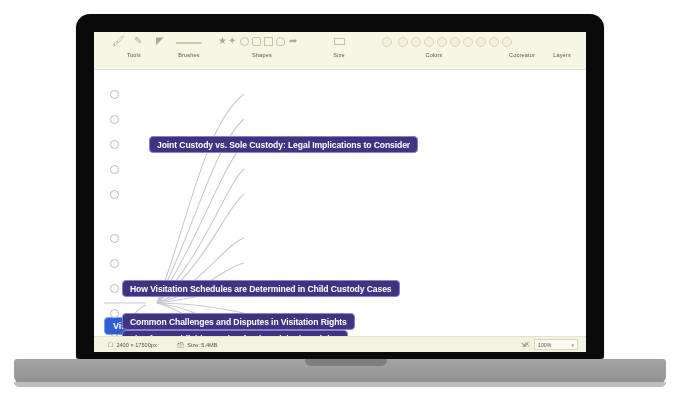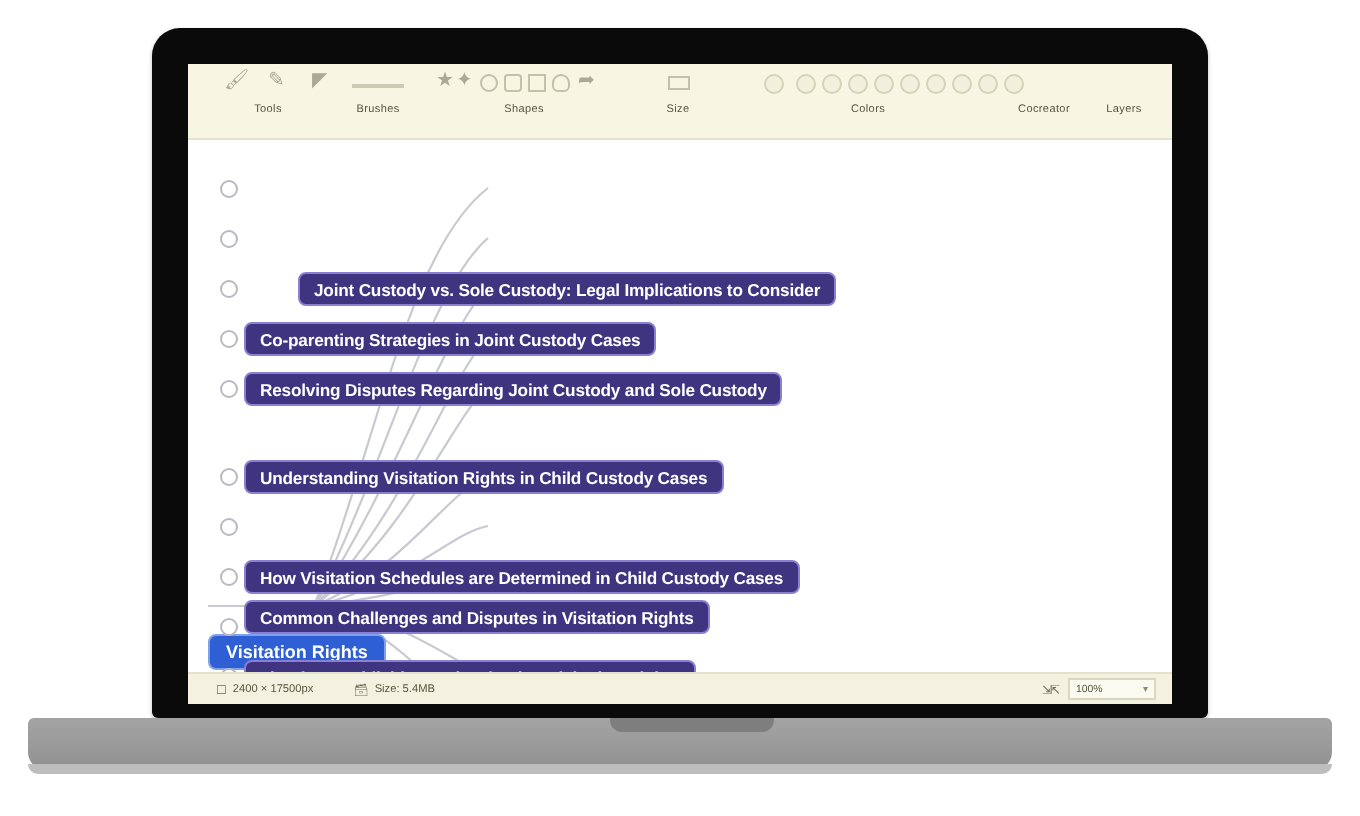--- a/index.html
+++ b/index.html
@@ -245,43 +245,34 @@
         <div class="bullet" style="left:16px;top:20px;"></div>
 
         <div class="bullet" style="left:16px;top:45px;"></div>
 
         <div class="bullet" style="left:16px;top:70px;"></div>
         <div class="node" style="left:28px;top:66px;margin-left:27px;">
           <span>Joint Custody vs. Sole Custody: Legal Implications to Consider</span>
         </div>
 
         <div class="bullet" style="left:16px;top:95px;"></div>
-        <div class="node" style="left:28px;top:91px;">
-          <span>Co-parenting Strategies in Joint Custody Cases</span>
-        </div>
 
         <div class="bullet" style="left:16px;top:120px;"></div>
-        <div class="node" style="left:28px;top:116px;">
-          <span>Resolving Disputes Regarding Joint Custody and Sole Custody</span>
-        </div>
 
         <div class="bullet" style="left:16px;top:164px;"></div>
-        <div class="node" style="left:28px;top:160px;">
-          <span>Understanding Visitation Rights in Child Custody Cases</span>
-        </div>
 
         <div class="bullet" style="left:16px;top:189px;"></div>
 
         <div class="bullet" style="left:16px;top:214px;"></div>
         <div class="node" style="left:28px;top:210px;text-align:right;">
           <span>How Visitation Schedules are Determined in Child Custody Cases</span>
         </div>
 
         <div class="bullet" style="left:16px;top:239px;"></div>
-        <div class="node" style="left:28px;top:230px;text-align:center;">
+        <div class="node" style="left:28px;top:243px;text-align:center;">
           <span>Common Challenges and Disputes in Visitation Rights</span>
         </div>
 
         <div class="bullet" style="left:16px;top:264px;"></div>
         <div class="node" style="left:28px;top:260px;">
           <span>Tips for Establishing and Enforcing Visitation Rights</span>
         </div>
 
       </div>
 

